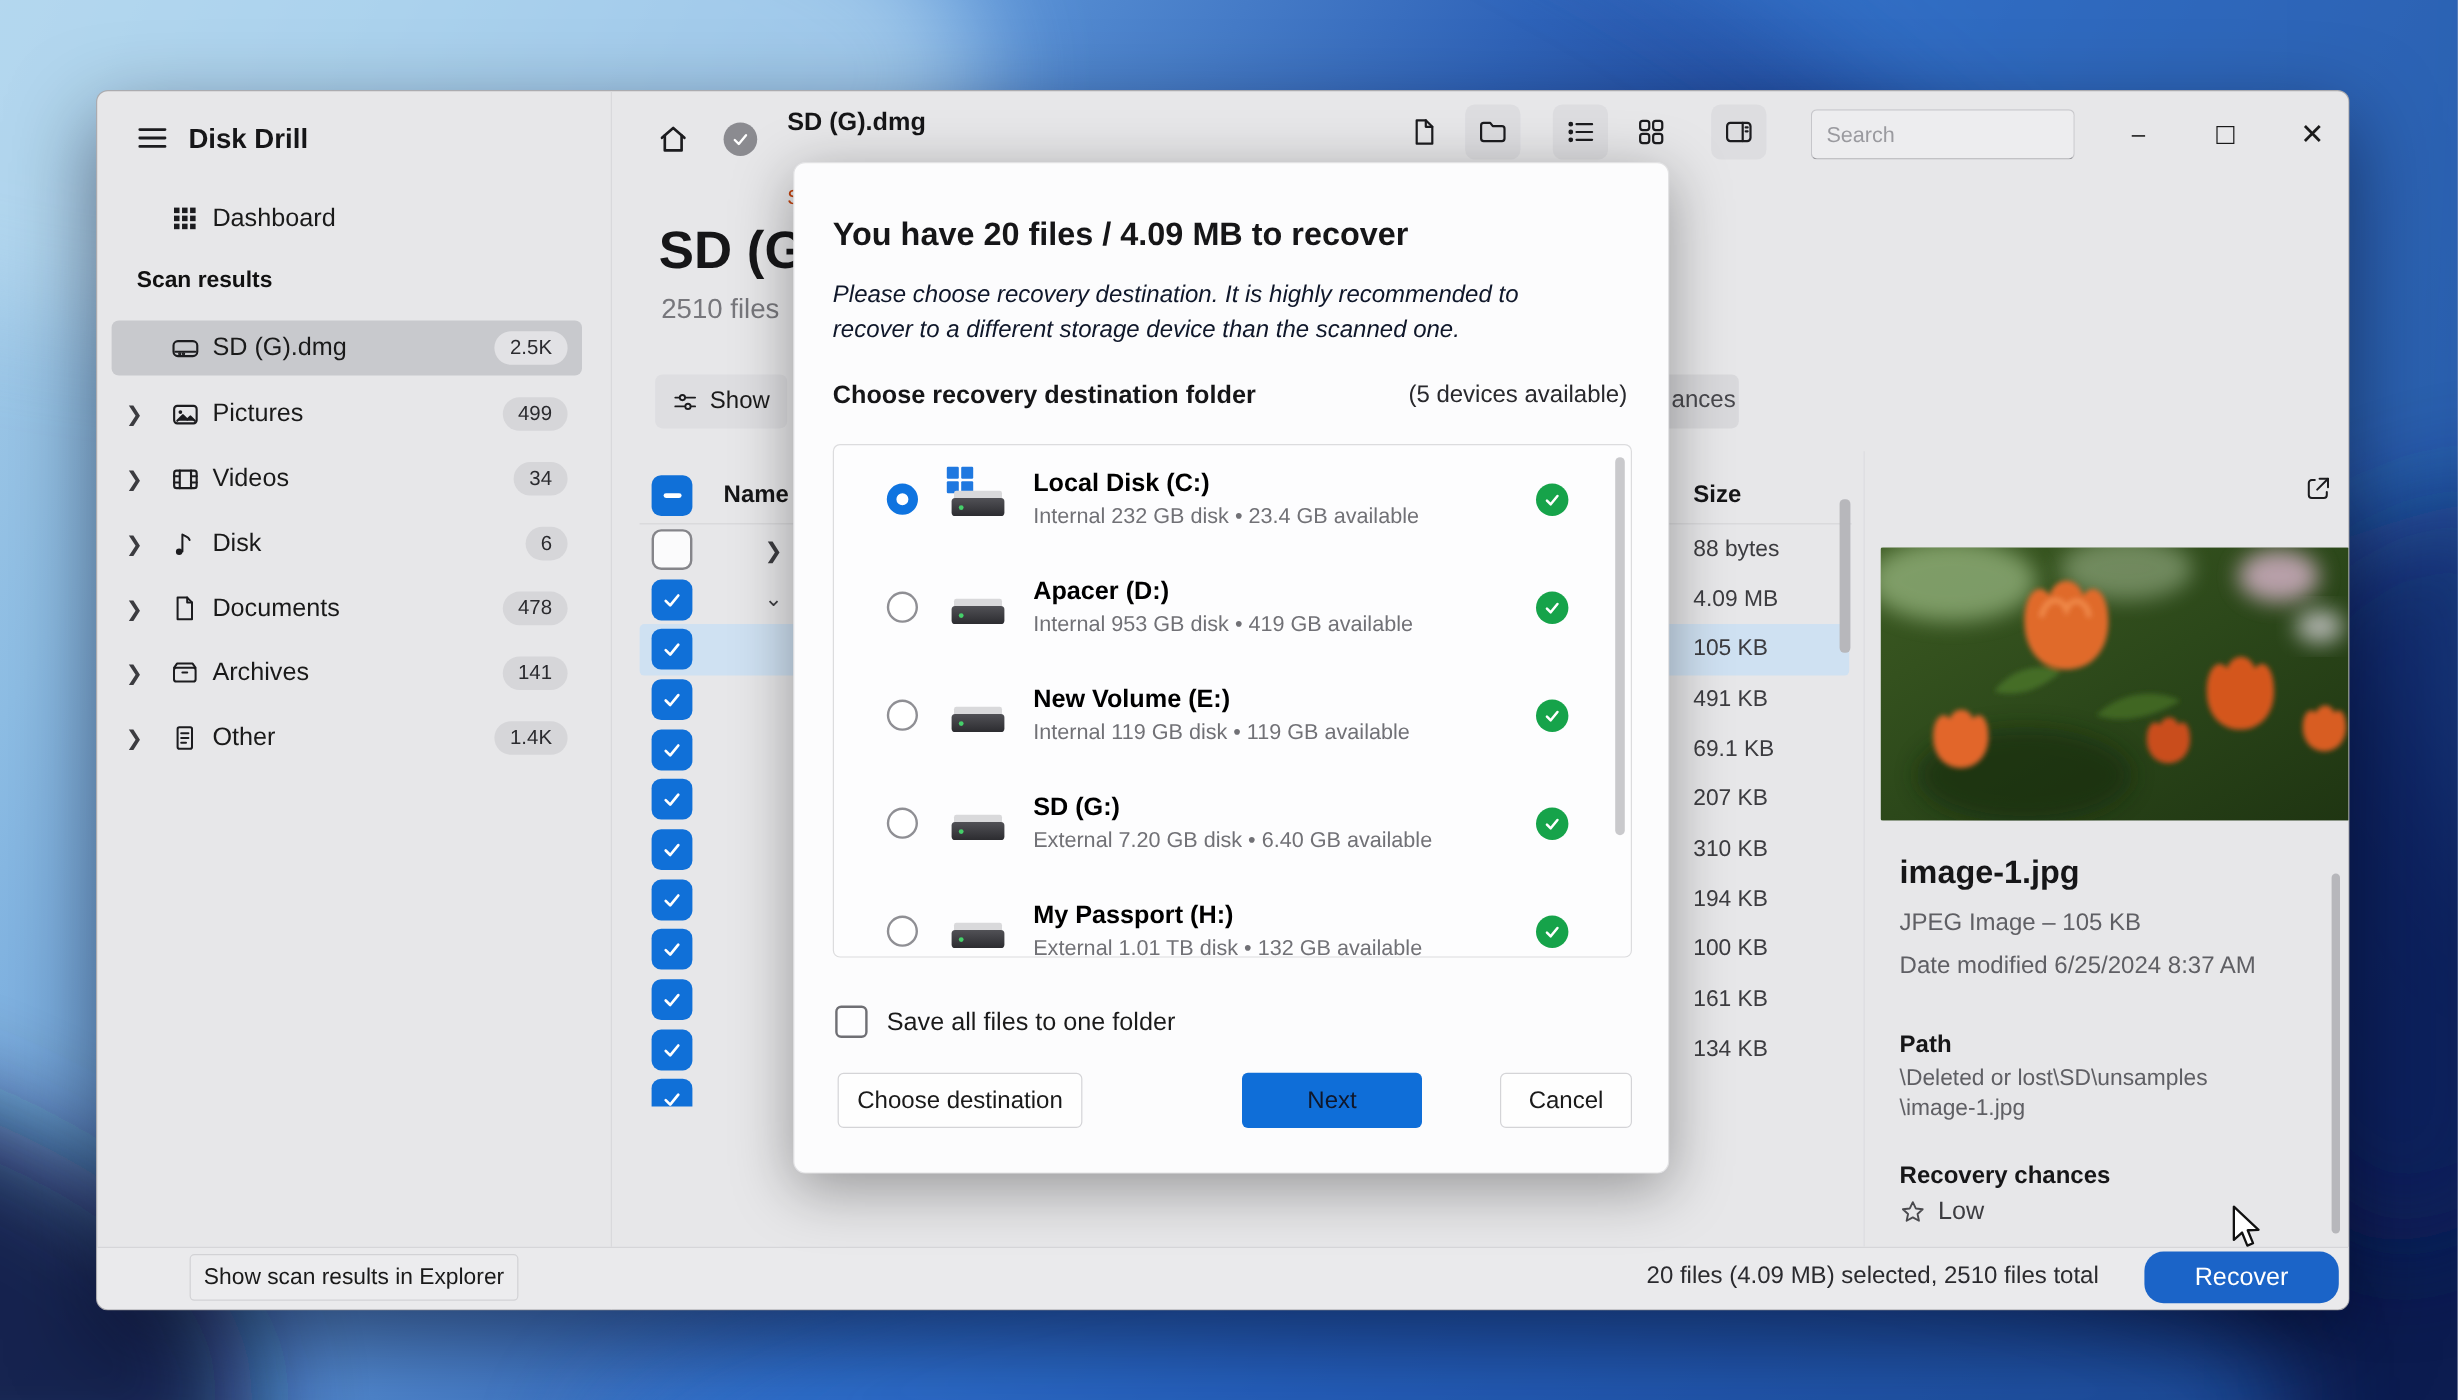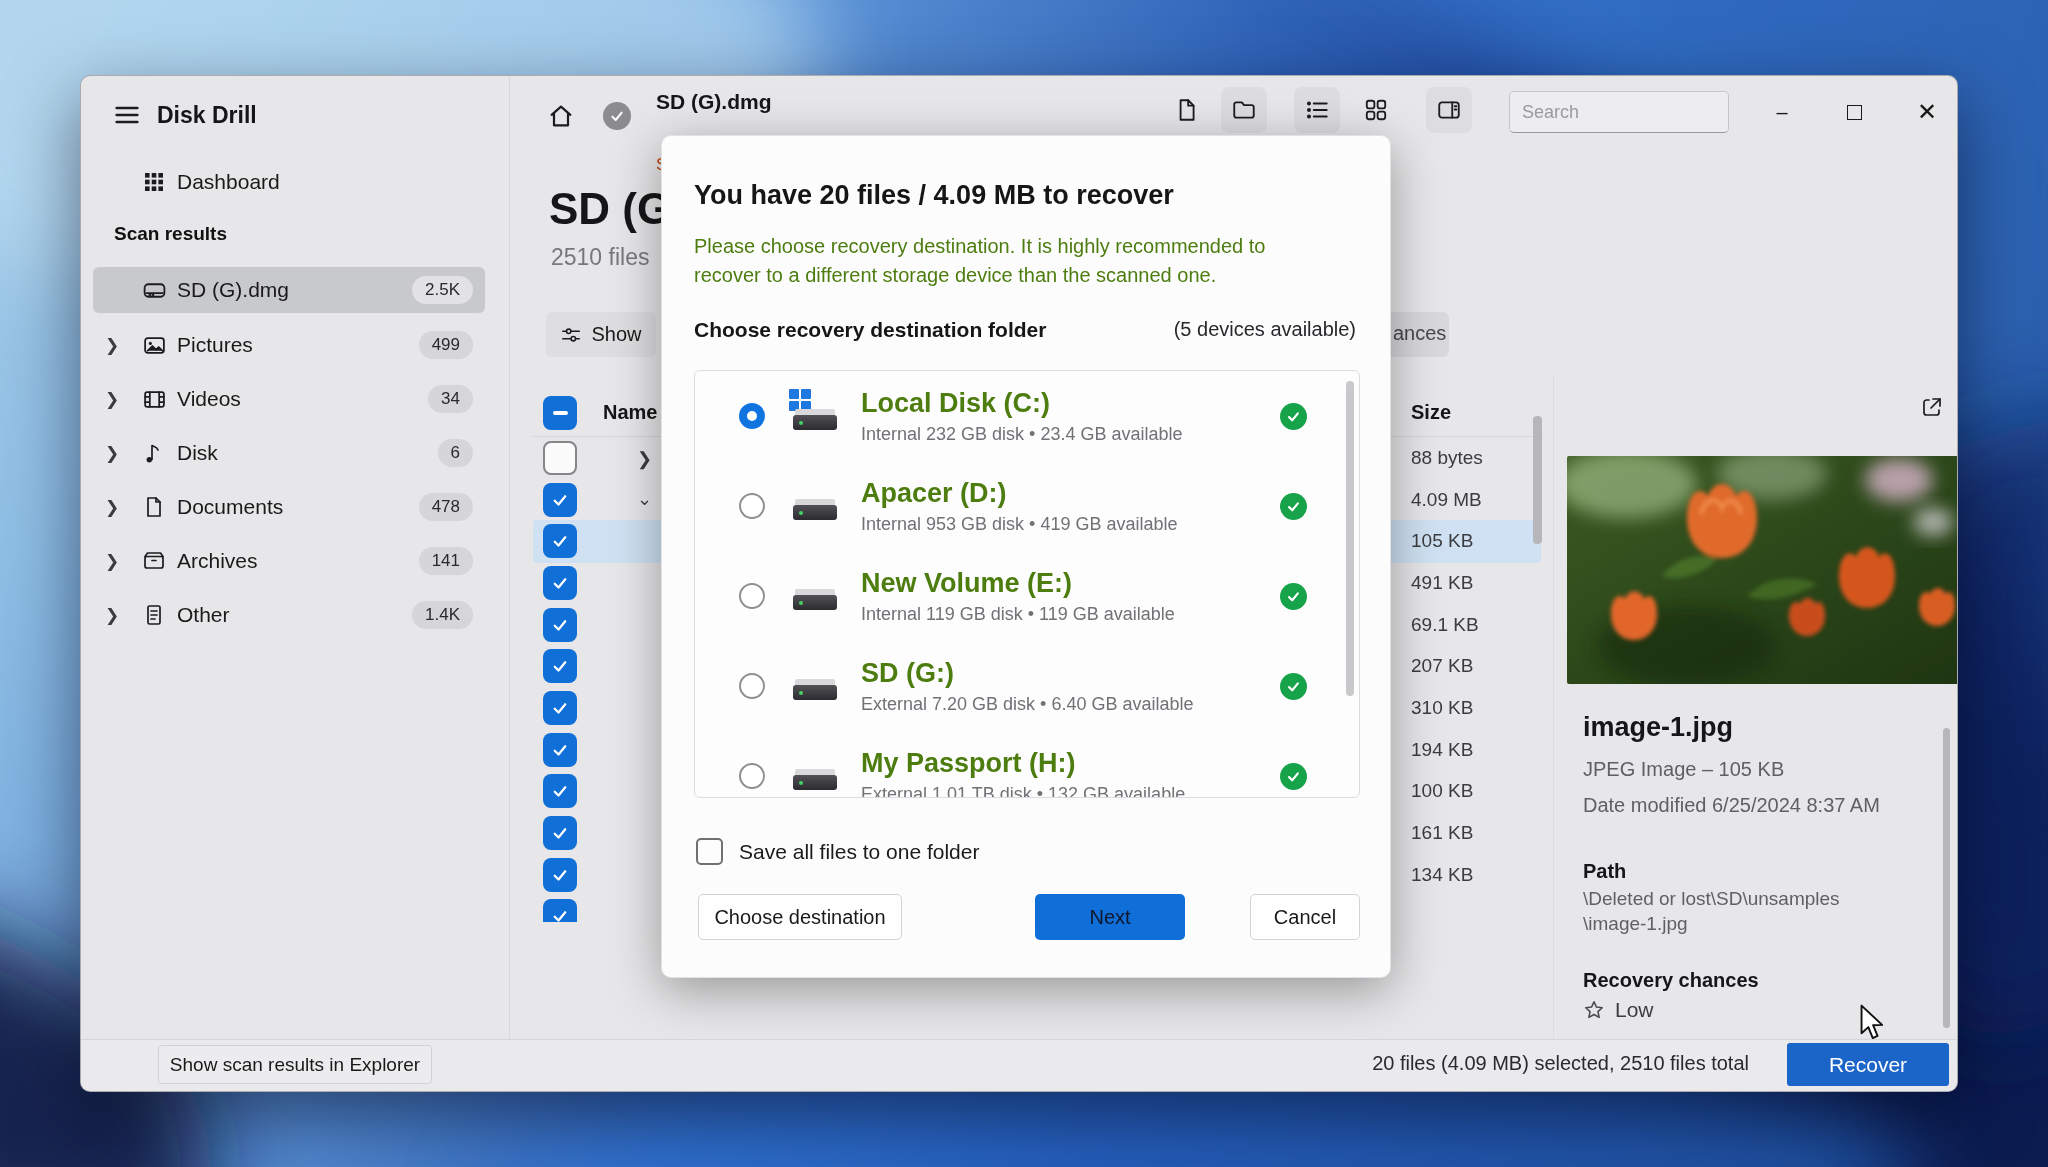--- a/index.html
+++ b/index.html
@@ -49,21 +49,21 @@
   .radio { width:26px; height:26px; border-radius:50%; background:#fff; border:2px solid #8f8f94; flex:none; }
   .radio.sel { border:8px solid #0f74e0; }
   .drv-ic { position:relative; width:48px; height:38px; margin-left:26px; flex:none; }
   .drv-top { position:absolute; left:4px; top:12px; width:40px; height:8px; background:#d9d9db; border-radius:2px 2px 0 0; }
   .drv-front { position:absolute; left:2px; top:18px; width:44px; height:15px; border-radius:3px;
                background:linear-gradient(#515156,#2c2c30); }
   .drv-led { position:absolute; left:8px; top:24px; width:4px; height:4px; border-radius:50%; background:#45d06a; }
   .winlogo { position:absolute; left:-2px; top:-8px; width:22px; height:22px; display:grid;
              grid-template-columns:10px 10px; grid-template-rows:10px 10px; gap:2px; }
   .winlogo span { background:#1f78e0; border-radius:1px; }
-  .drv-name { font-size:27px; font-weight:bold; color:#4d7c0f; }
+  .drv-name { font-size:21px; font-weight:bold; color:#000000; }
   .drv-sub { font-size:18px; color:#717176; margin-top:5px; }
   .gcheck { width:27px; height:27px; border-radius:50%; background:#16a34a; flex:none;
             display:flex; align-items:center; justify-content:center; }
   .btn { position:absolute; height:46px; border-radius:5px; font-size:20px; display:flex;
          align-items:center; justify-content:center; }
   .btn.sec { background:#fefefe; border:1px solid #d4d4d7; color:#1a1a1a; }
   .btn.pri { background:#0f6ed8; color:#0f172a; }
   .thumbbar { position:absolute; background:#b7b7bb; border-radius:4px; }
   .txt-b { font-weight:bold; color:#161618; }
   .gray { color:#5f5f64; }
@@ -417,28 +417,28 @@
       </svg>
     <span style="font-size:21px;color:#3c3c40;">Low</span>
   </div>
   <div class="thumbbar" style="left:1862px;top:652px;width:7px;height:300px;"></div>
 
   <div class="abs" style="left:0;top:963px;width:1878px;height:54px;background:#eaeaec;border-top:1px solid #d6d6d9;z-index:5;">
     <div class="abs" style="left:77px;top:5px;width:274px;height:39px;background:#ececee;border:1px solid #d2d2d5;border-radius:4px;display:flex;align-items:center;justify-content:center;">
       <span style="font-size:19px;color:#1a1a1a;">Show scan results in Explorer</span>
     </div>
     <div class="abs" style="right:210px;top:12px;font-size:20px;color:#2a2a2e;">20 files (4.09 MB) selected, 2510 files total</div>
-    <div class="abs" style="right:10px;top:3px;width:162px;height:43px;background:#1b64c8;border-radius:3px;display:flex;align-items:center;justify-content:center;">
+    <div class="abs" style="right:10px;top:3px;width:162px;height:43px;background:#1b64c8;border-radius:16px;display:flex;align-items:center;justify-content:center;">
       <span style="color:#fff;font-size:21px;">Recover</span>
     </div>
   </div>
 
   <div class="dialog">
     <div class="abs txt-b" style="left:32px;top:44px;font-size:27px;">You have 20 files / 4.09 MB to recover</div>
-    <div class="abs" style="left:32px;top:96px;width:610px;font-size:20px;line-height:1.45;color:#4d7c0f;">Please choose recovery destination. It is highly recommended to recover to a different storage device than the scanned one.</div>
+    <div class="abs" style="left:32px;top:96px;width:610px;font-size:20px;line-height:1.45;color:#0f172a;font-style:italic;">Please choose recovery destination. It is highly recommended to recover to a different storage device than the scanned one.</div>
     <div class="abs txt-b" style="left:32px;top:182px;font-size:21px;">Choose recovery destination folder</div>
     <div class="abs" style="right:34px;top:182px;font-size:20px;color:#29292d;">(5 devices available)</div>
 
     <div class="abs" style="left:32px;top:234px;width:666px;height:428px;border:1px solid #dcdcde;border-radius:6px;background:#fdfdfe;overflow:hidden;">
       <div class="drive-row">
         <span class="radio sel"></span>
         <span class="drv-ic">
           <span class="winlogo">
               <span></span>
               <span></span>

